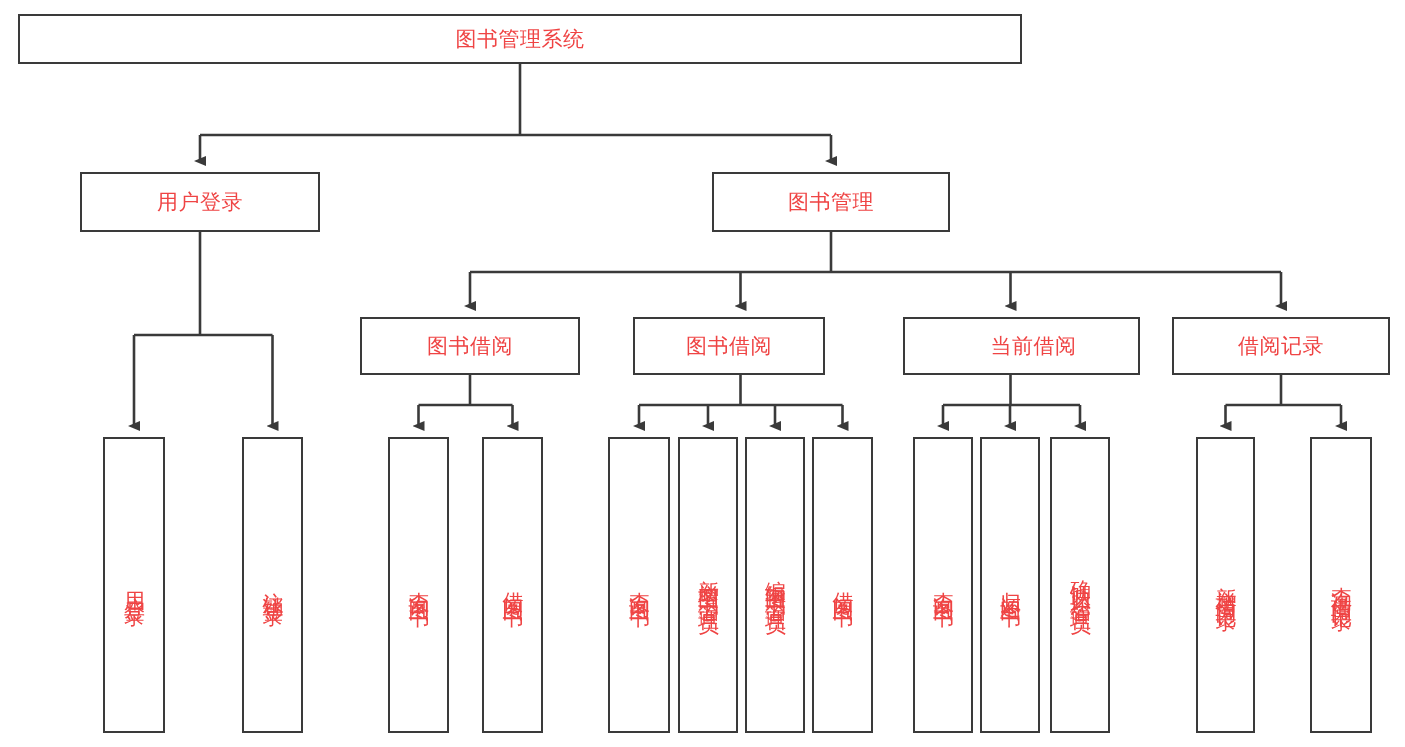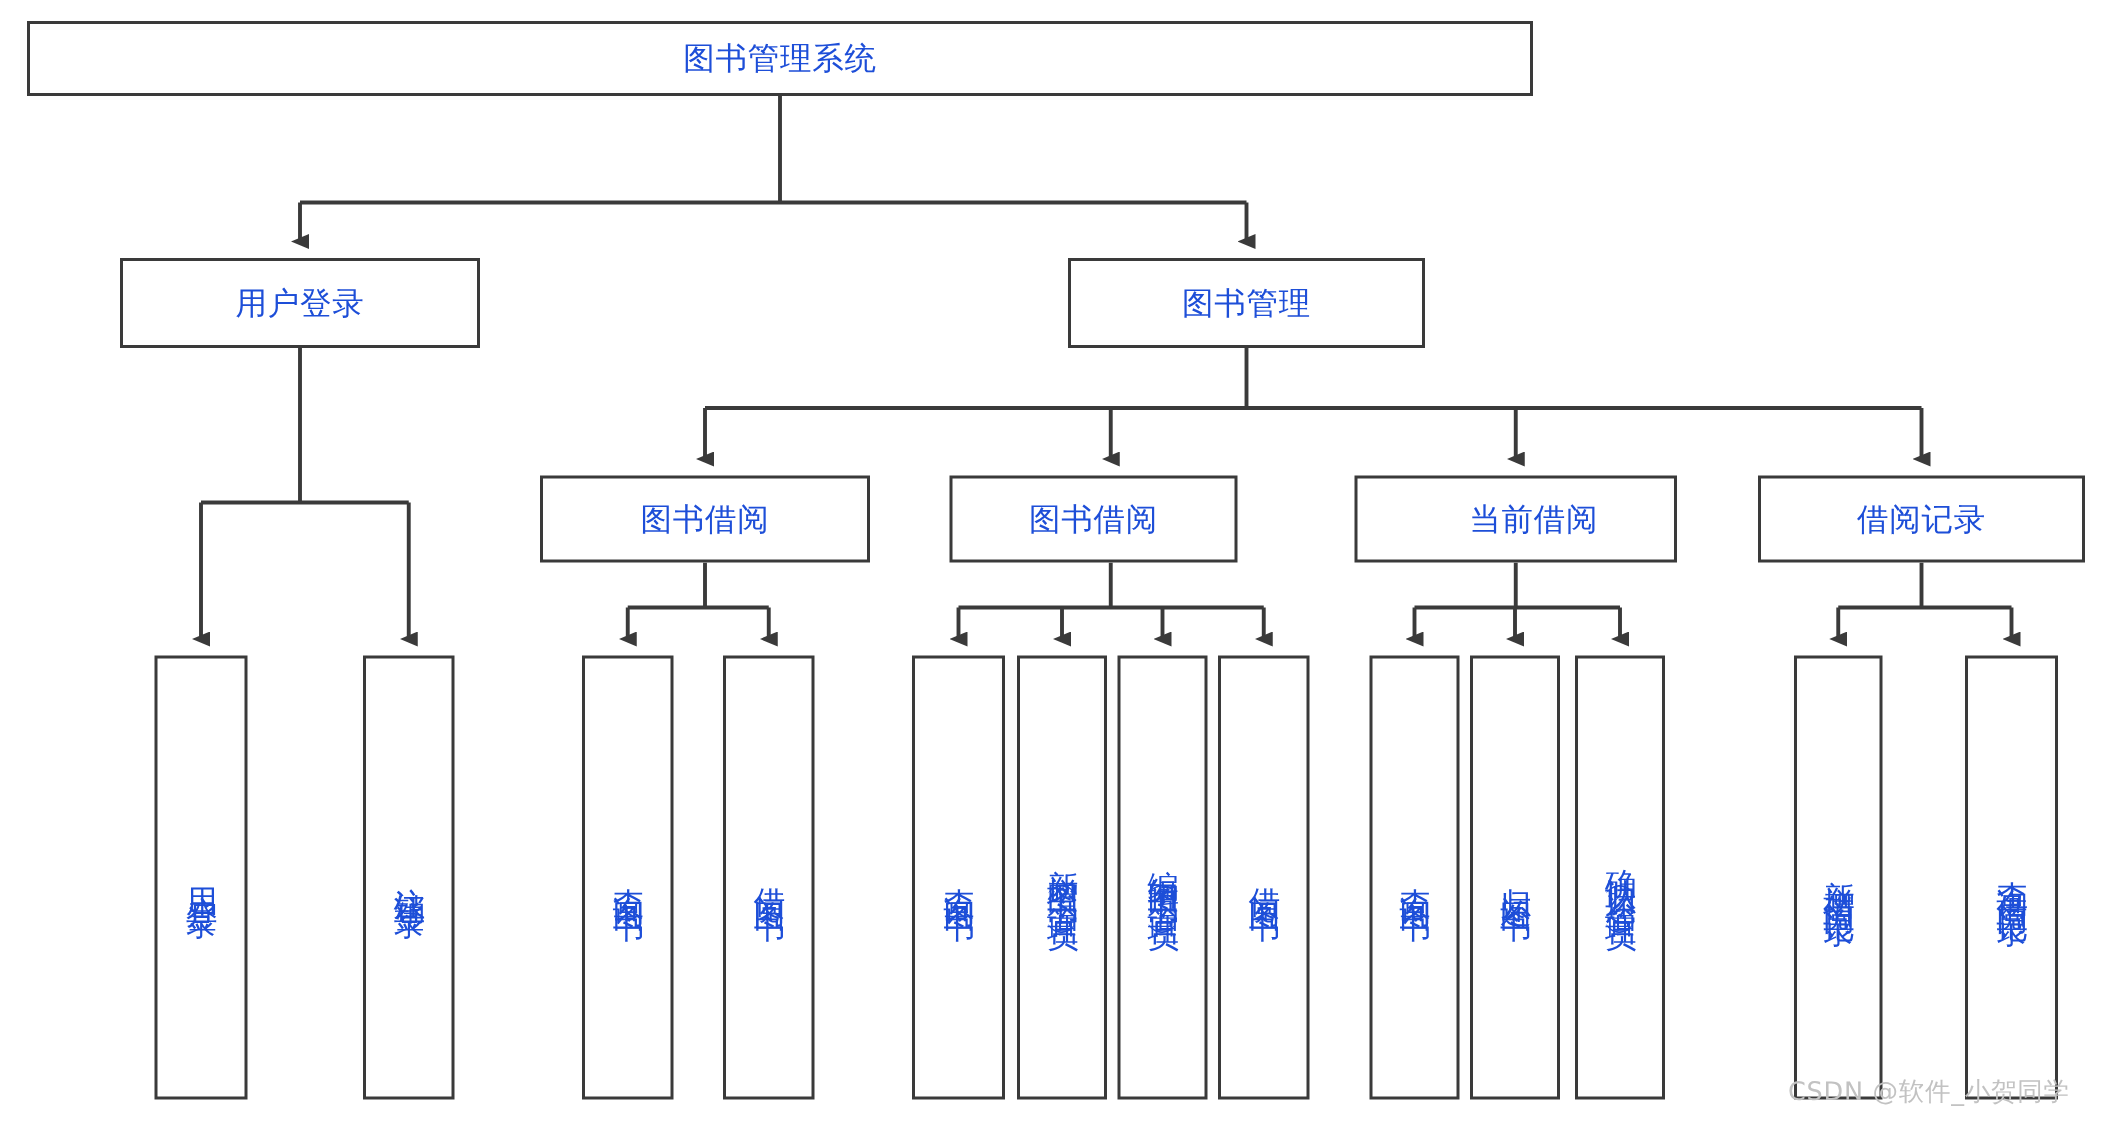--- a/index.html
+++ b/index.html
@@ -26,21 +26,21 @@
     pointer-events: none;
   }
   .node {
     position: absolute;
     box-sizing: border-box;
     background: #ffffff;
     border: 2px solid #3a3a3a;
     display: flex;
     align-items: center;
     justify-content: center;
-    color: #1d4ed8;
+    color: #ef4444;
   }
   .node.horiz {
     font-size: 21px;
     letter-spacing: 0.5px;
   }
   .node.vert {
     writing-mode: vertical-rl;
     text-orientation: upright;
     font-size: 21px;
     letter-spacing: 5px;
@@ -121,21 +121,21 @@
       </div>
       <div class="node horiz" style="left: 712px; top: 172px; width: 238px; height: 60px;">
         <span>图书管理</span>
       </div>
       <div class="node horiz" style="left: 360px; top: 317px; width: 220px; height: 58px;">
         <span>图书借阅</span>
       </div>
       <div class="node horiz" style="left: 633px; top: 317px; width: 192px; height: 58px;">
         <span>图书借阅</span>
       </div>
-      <div class="node horiz" style="left: 903px; top: 317px; width: 215px; height: 58px; padding-left: 24px;">
+      <div class="node horiz" style="left: 903px; top: 317px; width: 237px; height: 58px; padding-left: 24px;">
         <span>当前借阅</span>
       </div>
       <div class="node horiz" style="left: 1172px; top: 317px; width: 218px; height: 58px; text-align: center;">
         <span>借阅记录</span>
       </div>
       <div class="node vert" style="left: 103px; top: 437px; width: 62px; height: 296px;">
         <span>用户登录</span>
       </div>
       <div class="node vert" style="left: 242px; top: 437px; width: 61px; height: 296px;">
         <span>注销登录</span>
@@ -168,15 +168,14 @@
         <span>确认归还（管理员）</span>
       </div>
       <div class="node vert" style="left: 1196px; top: 437px; width: 59px; height: 296px;">
         <span>新增借阅记录</span>
       </div>
       <div class="node vert" style="left: 1310px; top: 437px; width: 62px; height: 296px;">
         <span>查询借阅记录</span>
       </div>
     </div>
 
-  <div class="watermark" style="left: 1192px; top: 716px;">CSDN @软件_小贺同学</div>
 
 </div>
 
 </body></html>

